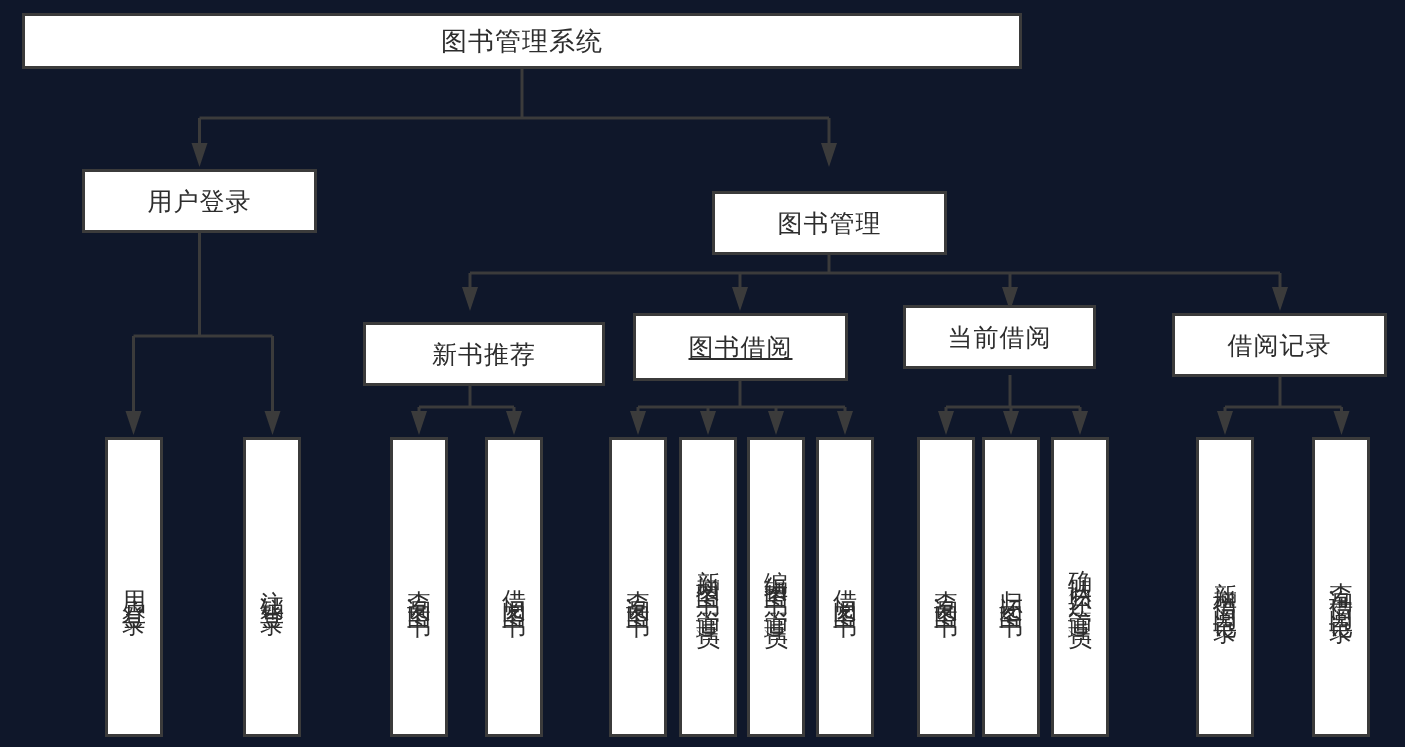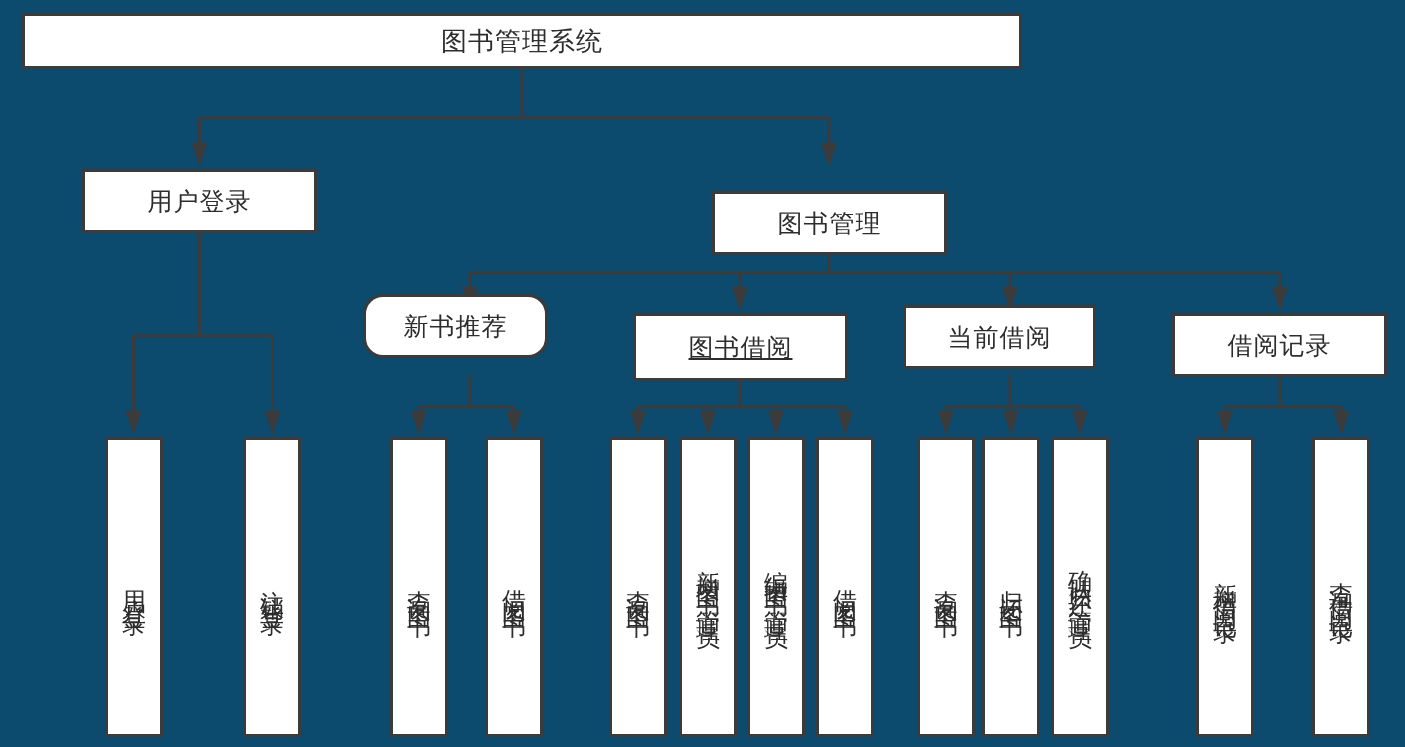--- a/index.html
+++ b/index.html
@@ -5,21 +5,21 @@
   :root{
     --line:#3b3b3b;
     --box-fill:#ffffff;
     --text:#2d2d2d;
     --watermark:#9c9c9c;
   }
   html,body{margin:0;padding:0;background:#ffffff;}
   .canvas{
     position:relative;
     width:1405px;height:747px;
-    background:#0c4a6e;
+    background:#0f172a;
     font-family:"Liberation Sans","DejaVu Sans",sans-serif;
     overflow:hidden;
   }
   .connectors{position:absolute;left:0;top:0;z-index:1;}
   .hbox{
     position:absolute;z-index:2;
     box-sizing:border-box;
     border:3px solid var(--line);
     background:var(--box-fill);
     display:flex;align-items:center;justify-content:center;
@@ -95,21 +95,21 @@
       <polygon points="1217,411 1233,411 1225,435"></polygon>
       <polygon points="1333.5,411 1349.5,411 1341.5,435"></polygon>
     </g>
   </svg>
 
   <div class="hbox title" style="left:22px;top:13px;width:1000px;height:56px;">图书管理系统</div>
 
   <div class="hbox" style="left:82px;top:169px;width:235px;height:64px;">用户登录</div>
   <div class="hbox" style="left:712px;top:169px;width:235px;height:64px;margin-top:22px;">图书管理</div>
 
-  <div class="hbox" style="left:363px;top:294px;width:185px;height:64px;border-radius:20px;">新书推荐</div>
+  <div class="hbox" style="left:363px;top:322px;width:242px;height:64px;">新书推荐</div>
   <div class="hbox" style="left:633px;top:313px;width:215px;height:68px;text-decoration:underline;">图书借阅</div>
   <div class="hbox" style="left:903px;top:305px;width:193px;height:64px;">当前借阅</div>
   <div class="hbox" style="left:1172px;top:313px;width:215px;height:64px;">借阅记录</div>
 
   <div class="vbox" style="left:105px;">
     <span>用户登录</span>
     </div>
   <div class="vbox" style="left:243px;">
     <span>注销登录</span>
     </div>

